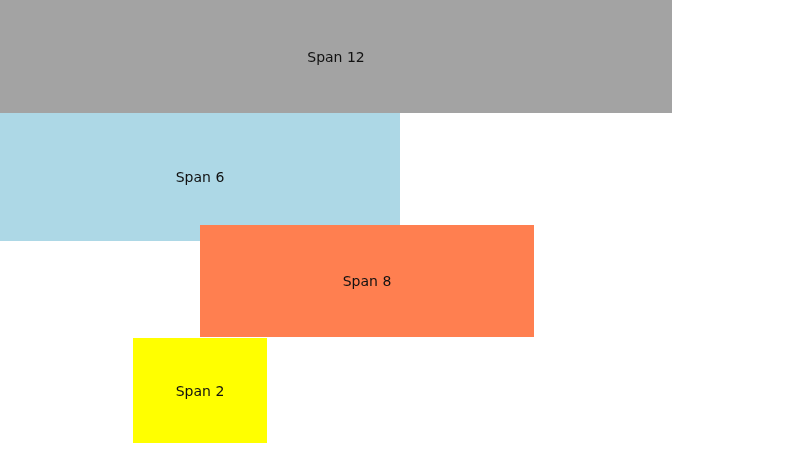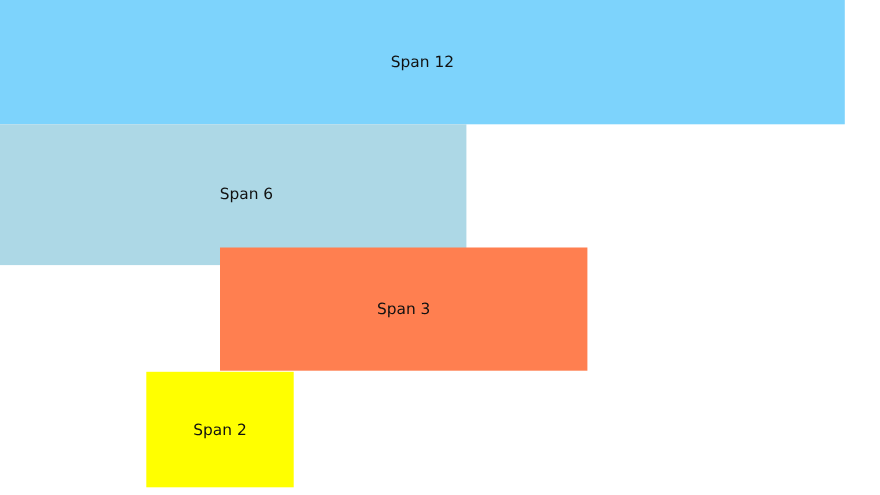--- a/index.html
+++ b/index.html
@@ -23,31 +23,30 @@
     position: absolute;
     display: flex;
     align-items: center;
     justify-content: center;
     font-size: 14px;
     color: #111111;
   }
   .block-12 {
     left: 0;
     top: 0;
-    width: 768px;
+    width: 672px;
     height: 113px;
-    background: #7dd3fc;
+    background: #a3a3a3;
   }
   .block-6 {
     left: 0;
     top: 113px;
     width: 400px;
     height: 128px;
     background: #ADD8E6;
-    padding-left: 24px;
   }
   .block-4 {
     left: 200px;
     top: 225px;
     width: 334px;
     height: 112px;
     background: #FF7F50;
   }
   .block-2 {
     left: 133px;
@@ -65,20 +64,20 @@
 
   <div class="block block-12">
     <span>Span 12</span>
   </div>
 
   <div class="block block-6">
     <span>Span 6</span>
   </div>
 
   <div class="block block-4">
-    <span>Span 3</span>
+    <span>Span 8</span>
   </div>
 
   <div class="block block-2">
     <span>Span 2</span>
   </div>
 
 </div>
 
 </body></html>

